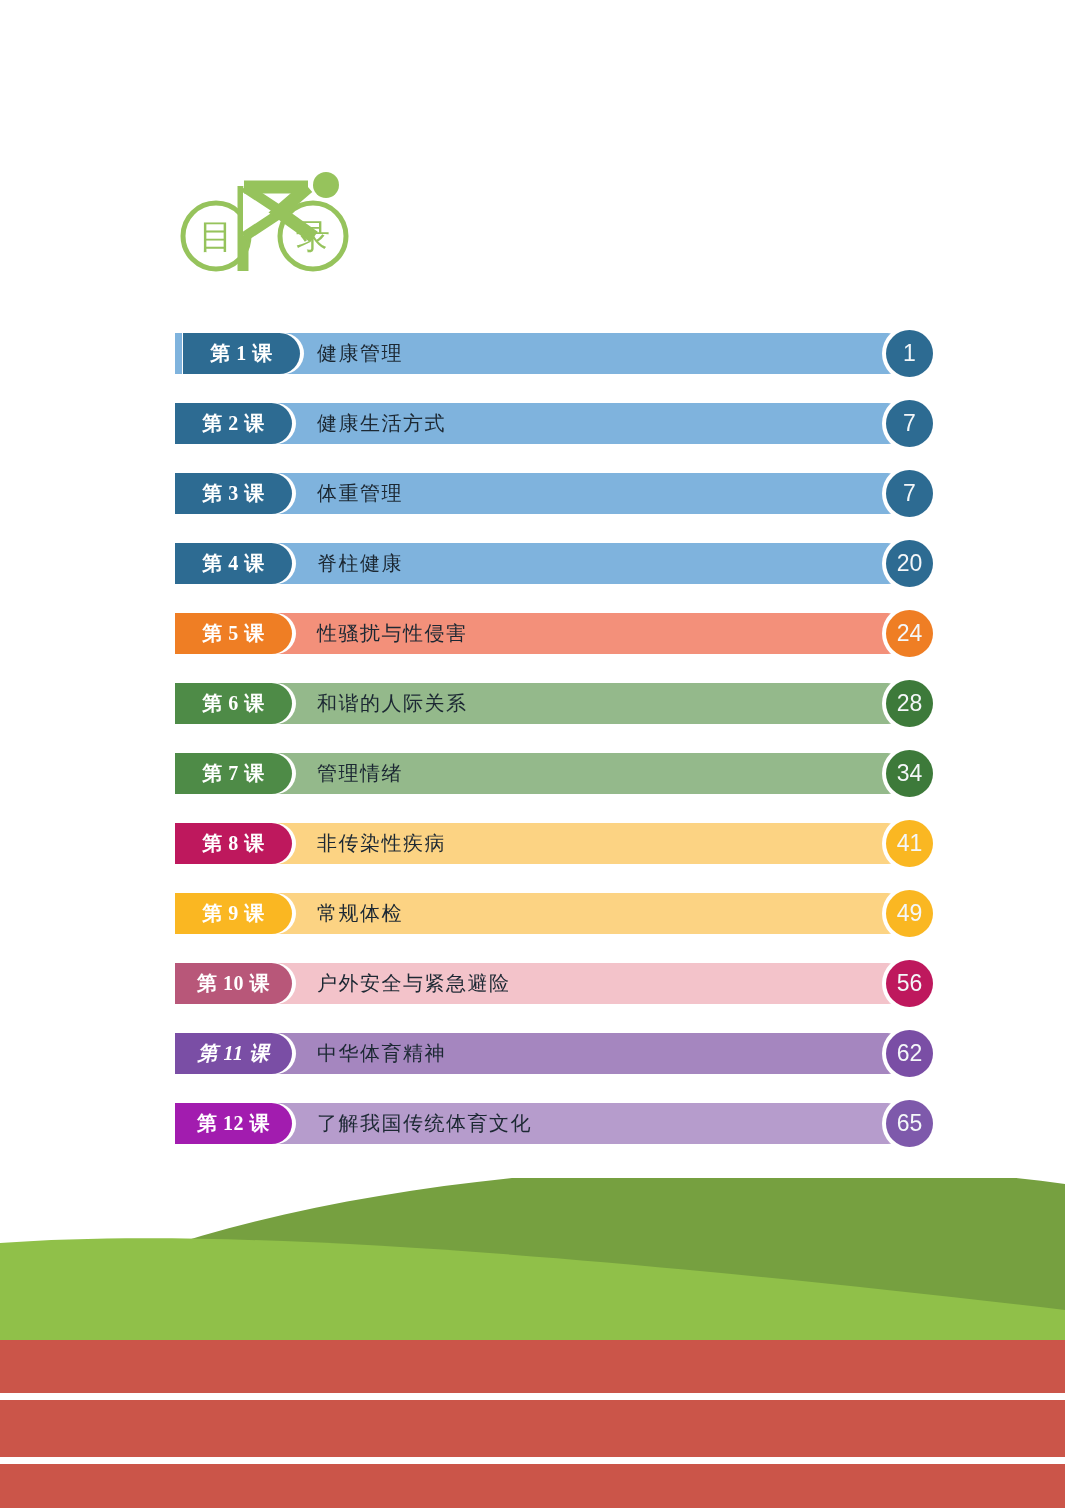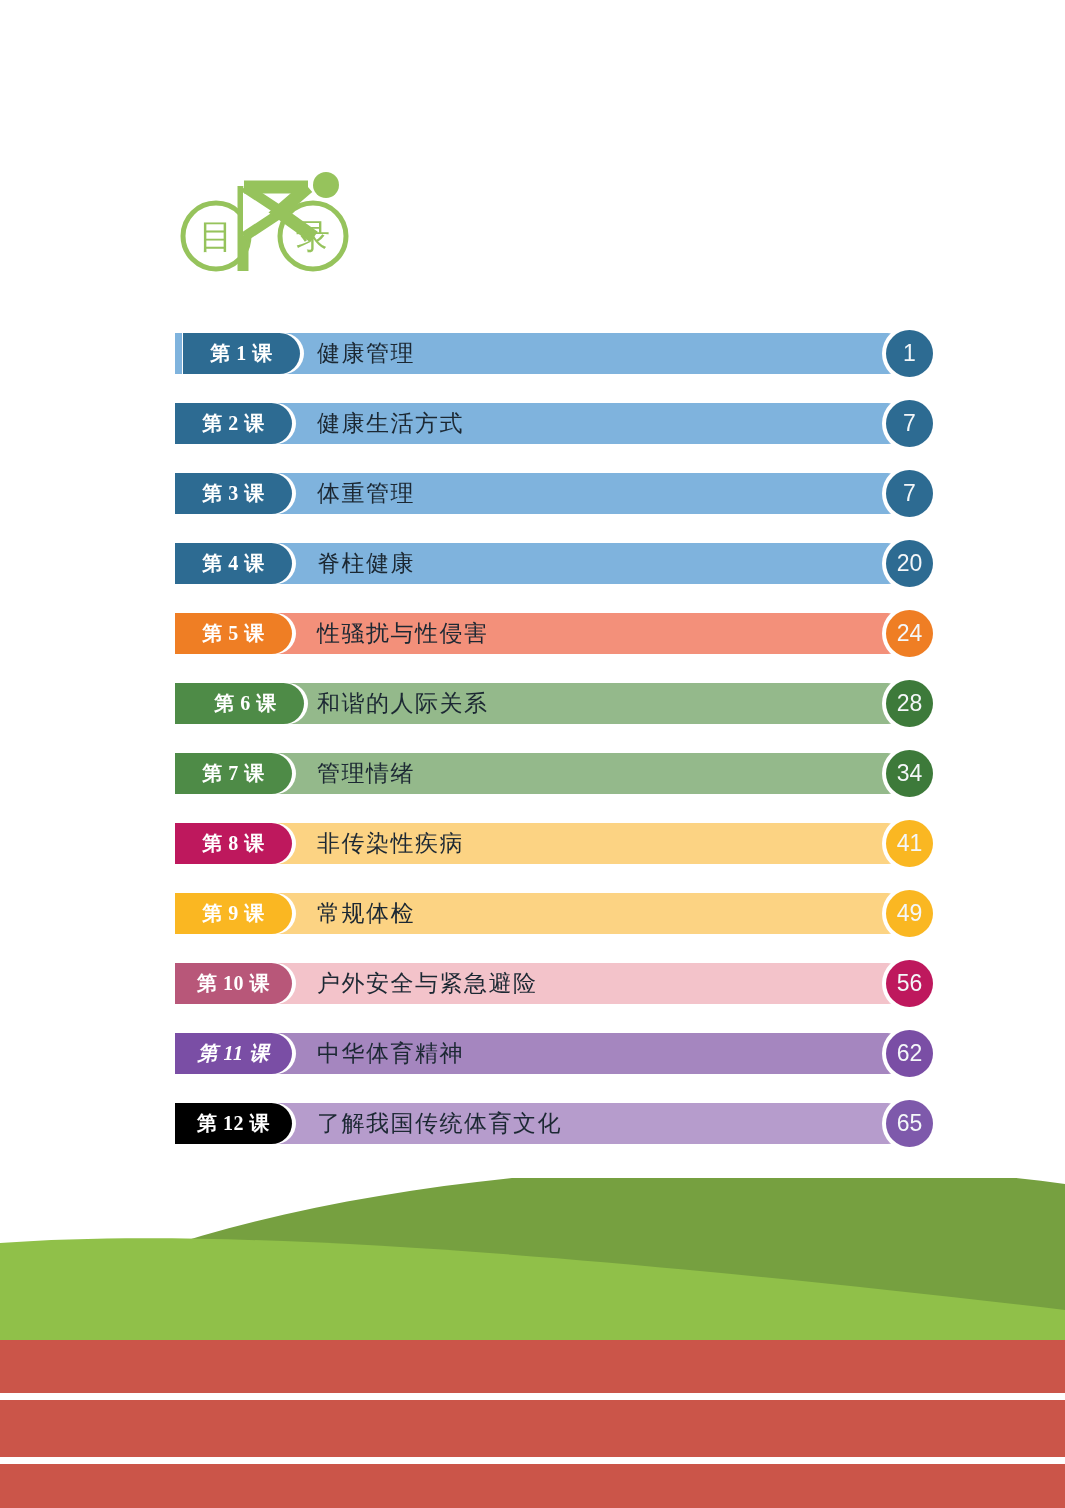--- a/index.html
+++ b/index.html
@@ -72,21 +72,21 @@
     white-space: nowrap;
     z-index: 2;
   }
   .row-title {
     position: absolute;
     left: 142px;
     top: 0;
     height: 53px;
     line-height: 41px;
     font-family: "Liberation Serif", "DejaVu Serif", serif;
-    font-size: 23px;
+    font-size: 20px;
     color: #1c2833;
     letter-spacing: 1.5px;
     white-space: nowrap;
     z-index: 3;
   }
   
   .row-page {
     position: absolute;
     right: -18px;
     top: -3px;
@@ -169,21 +169,21 @@
         <div class="row-page" style="background: rgb(45, 107, 146);">20</div>
       </div>
       <div class="toc-row">
         <div class="row-bar" style="background: rgb(243, 144, 122);"></div>
         <div class="row-badge" style="background: rgb(239, 126, 36);">第 5 课</div>
         <div class="row-title">性骚扰与性侵害</div>
         <div class="row-page" style="background: rgb(239, 126, 36);">24</div>
       </div>
       <div class="toc-row">
         <div class="row-bar" style="background: rgb(148, 185, 139);"></div>
-        <div class="row-badge" style="background: rgb(78, 139, 71); padding-left: 12px;">第 6 课</div>
+        <div class="row-badge" style="background: rgb(78, 139, 71);">第 6 课</div>
         <div class="row-title">和谐的人际关系</div>
         <div class="row-page" style="background: rgb(61, 122, 58);">28</div>
       </div>
       <div class="toc-row">
         <div class="row-bar" style="background: rgb(148, 185, 139);"></div>
         <div class="row-badge" style="background: rgb(78, 139, 71);">第 7 课</div>
         <div class="row-title">管理情绪</div>
         <div class="row-page" style="background: rgb(61, 122, 58);">34</div>
       </div>
       <div class="toc-row">
@@ -205,21 +205,21 @@
         <div class="row-page" style="background: #be185d;">56</div>
       </div>
       <div class="toc-row">
         <div class="row-bar" style="background: rgb(165, 134, 191);"></div>
         <div class="row-badge" style="background: rgb(122, 78, 165); font-style: italic;">第 11 课</div>
         <div class="row-title">中华体育精神</div>
         <div class="row-page" style="background: rgb(122, 78, 165);">62</div>
       </div>
       <div class="toc-row">
         <div class="row-bar" style="background: rgb(182, 156, 204);"></div>
-        <div class="row-badge" style="background: #000000;">第 12 课</div>
+        <div class="row-badge" style="background: #a21caf;">第 12 课</div>
         <div class="row-title">了解我国传统体育文化</div>
         <div class="row-page" style="background: rgb(126, 89, 171);">65</div>
       </div>
     </div>
 
   <div id="hills">
     <svg width="1065" height="330" viewBox="0 0 1065 330" xmlns="http://www.w3.org/2000/svg">
       <rect x="0" y="0" width="1065" height="330" fill="#ffffff"></rect>
       <path d="M150 74 C 420 -18, 800 -30, 1065 6 L1065 135 C 820 112, 430 96, 150 74 Z" fill="#76a040"></path>
       <path d="M0 65 C 230 48, 600 78, 1065 132 L1065 162 L0 162 Z" fill="#90c049"></path>

